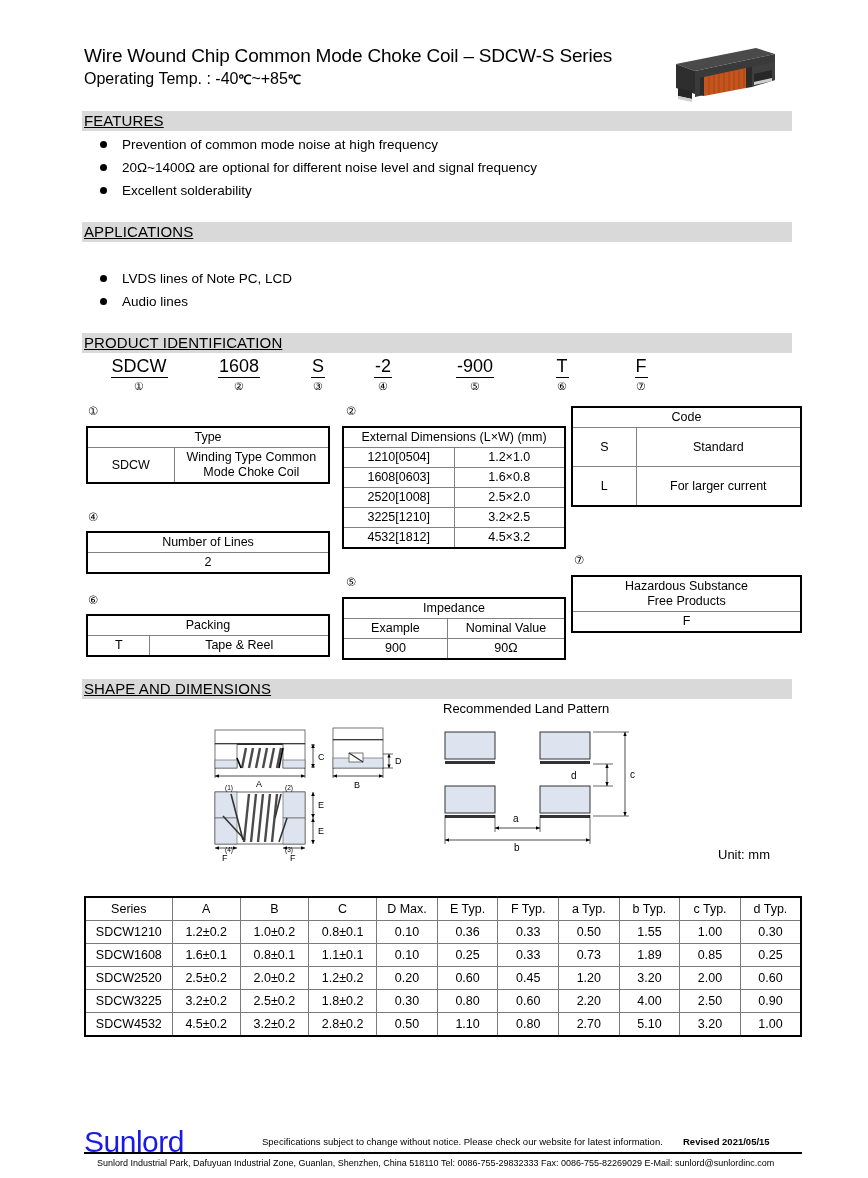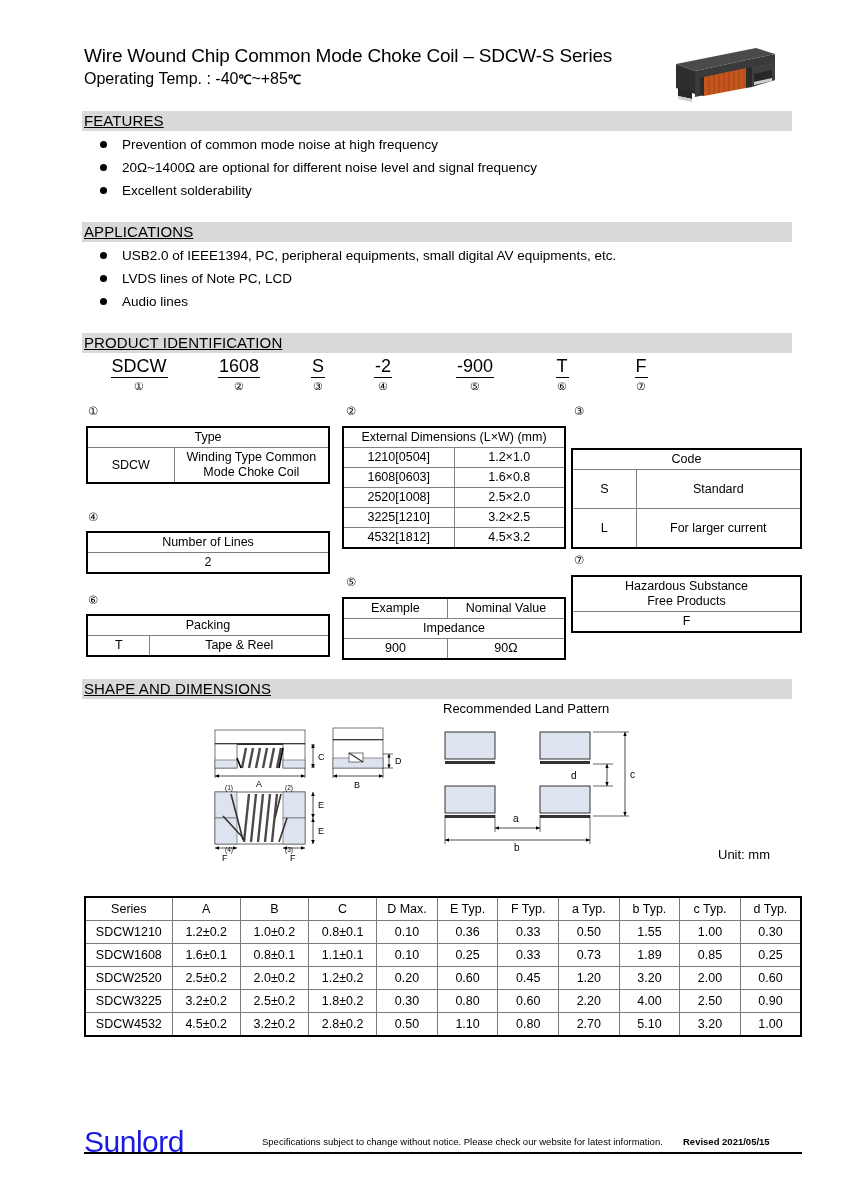--- a/index.html
+++ b/index.html
@@ -251,24 +251,20 @@
     <span class="bullet-dot"></span>
     <span class="bullet-text">20Ω~1400Ω are optional for different noise level and signal frequency</span>
   </div>
   <div class="bullet-row" style="left:100px; top:183px">
     <span class="bullet-dot"></span>
     <span class="bullet-text">Excellent solderability</span>
   </div>
 
   <div class="section-bar" style="top:222px">APPLICATIONS</div>
 
-  <div class="bullet-row" style="left:100px; top:248px">
-    <span class="bullet-dot"></span>
-    <span class="bullet-text">USB2.0 of IEEE1394, PC, peripheral equipments, small digital AV equipments, etc.</span>
-  </div>
   <div class="bullet-row" style="left:100px; top:271px">
     <span class="bullet-dot"></span>
     <span class="bullet-text">LVDS lines of Note PC, LCD</span>
   </div>
   <div class="bullet-row" style="left:100px; top:294px">
     <span class="bullet-dot"></span>
     <span class="bullet-text">Audio lines</span>
   </div>
 
   <div class="section-bar" style="top:333px">PRODUCT IDENTIFICATION</div>
@@ -346,21 +342,21 @@
       <td>3225[1210]</td>
       <td>3.2×2.5</td>
     </tr>
     <tr>
       <td>4532[1812]</td>
       <td>4.5×3.2</td>
     </tr>
   </tbody>
     </table>
 
-  <table class="btable" style="left:571px; top:448px; width:231px">
+  <table class="btable" style="left:571px; top:406px; width:231px">
     <tbody>
         <tr>
       <td colspan="2">Code</td>
     </tr>
     <tr>
       <td style="width:28%; height:34px">S</td>
       <td>Standard</td>
     </tr>
     <tr>
       <td style="height:34px">L</td>
@@ -388,25 +384,25 @@
     <tr>
       <td style="width:26%">T</td>
       <td>Tape &amp; Reel</td>
     </tr>
   </tbody>
     </table>
 
   <table class="btable" style="left:342px; top:597px; width:224px">
     <tbody>
         <tr>
+      <td colspan="2">Impedance</td>
+    </tr>
+    <tr>
       <td style="width:47%">Example</td>
       <td>Nominal Value</td>
-    </tr>
-    <tr>
-      <td colspan="2">Impedance</td>
     </tr>
     <tr>
       <td>900</td>
       <td>90Ω</td>
     </tr>
   </tbody>
     </table>
 
   <table class="btable" style="left:571px; top:575px; width:231px">
     <tbody>
@@ -647,14 +643,15 @@
         <td>3.20</td>
         <td>1.00</td>
       </tr>
     </tbody>
   </table>
 
   <div class="footer-logo">Sunlord</div>
   <div class="footer-rule"></div>
   <div class="footer-note">Specifications subject to change without notice. Please check our website for latest information.</div>
   <div class="footer-rev">Revised 2021/05/15</div>
+  <div class="footer-addr">Sunlord Industrial Park, Dafuyuan Industrial Zone, Guanlan, Shenzhen, China 518110 Tel: 0086-755-29832333 Fax: 0086-755-82269029 E-Mail: sunlord@sunlordinc.com</div>
 
 </div>
 
 </body></html>

